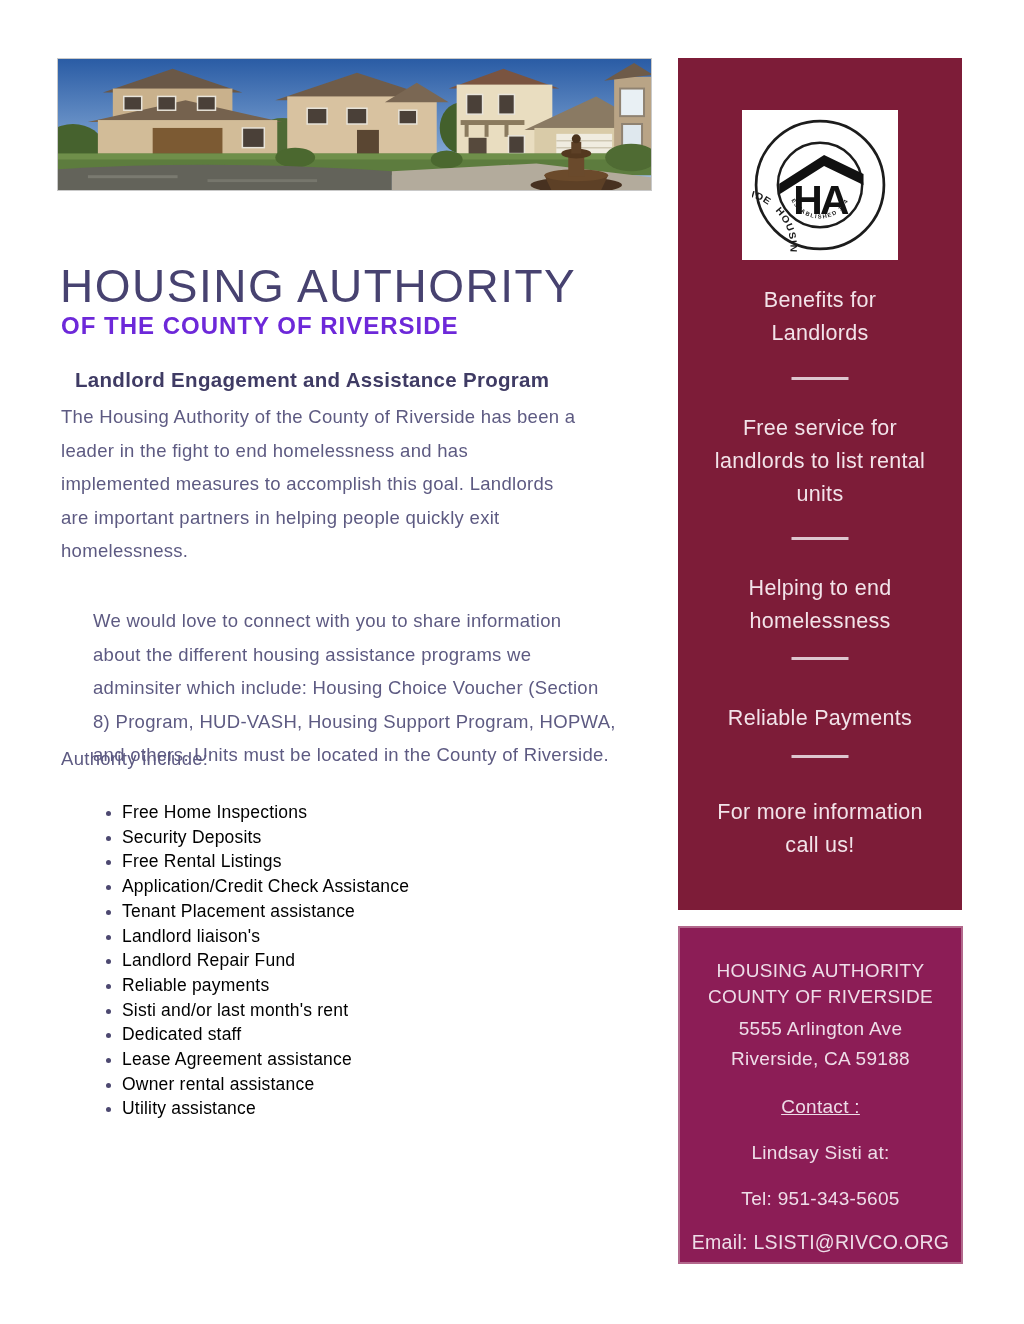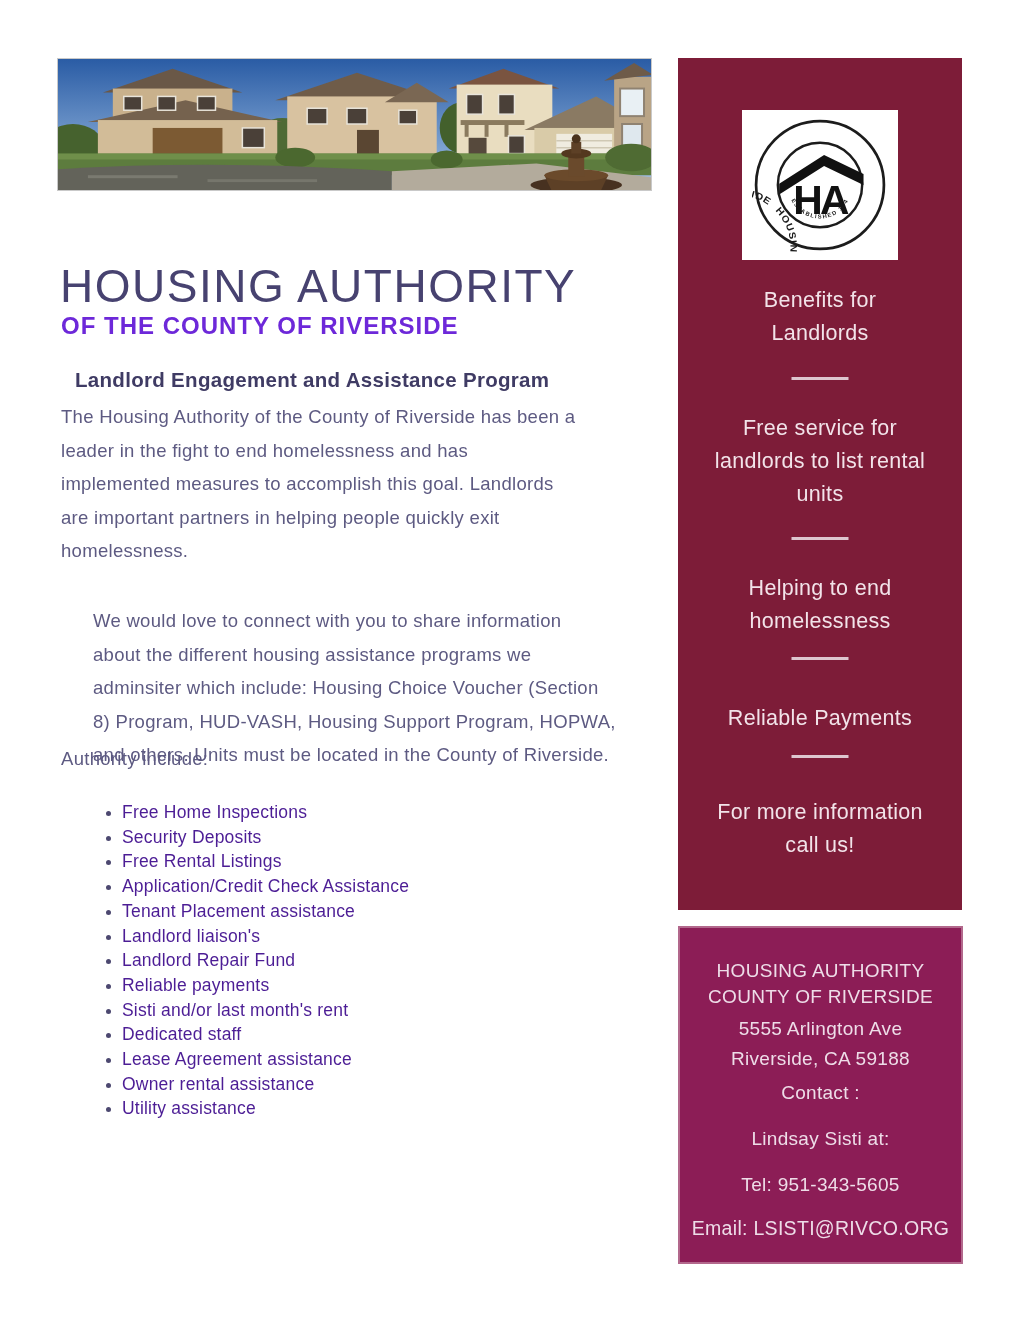--- a/index.html
+++ b/index.html
@@ -35,21 +35,21 @@
   }
   .para1 { top:400px; }
   .para2 { top:604px;margin-left:32px; }
   .incentives-label {
     position:absolute; left:61px; top:748px;
     font-size:18.5px; letter-spacing:.3px; color:#5d5a82;
   }
   .incentives-list {
     position:absolute; left:96px; top:800px; width:540px;
     list-style:disc; padding-left:26px;
-    font-size:17.5px; letter-spacing:.2px; color:#4c1d95; line-height:24.7px;
+    font-size:17.5px; letter-spacing:.2px; color:#000000; line-height:24.7px;
   }
   .incentives-list li::marker { color:#4c4870; font-size:15px; }
   
   .sidebar {
     position:absolute; left:678px; top:58px; width:284px; height:852px;
     background:#7d1c38;
   }
   .logo-box {
     position:absolute; left:50%; transform:translateX(-50%); top:52px;
     width:156px; height:150px; background:#ffffff;
@@ -75,21 +75,21 @@
   .contact-box {
     position:absolute; left:678px; top:926px; width:285px; height:338px;
     background:#8c1d56; border:2px solid #b2688c;
     color:#eedde8; text-align:center;
     display:flex; flex-direction:column; align-items:center;
     padding-top:30px; font-size:19px; letter-spacing:.3px;
   }
   .contact-box .org { line-height:26px; }
   .contact-box .addr1 { margin-top:8px; }
   .contact-box .addr2 { margin-top:8px; }
-  .contact-box .contact-label { margin-top:12px; }
+  .contact-box .contact-label { margin-top:26px;text-decoration:underline; }
   .contact-box .contact-name { margin-top:24px; }
   .contact-box .phone { margin-top:24px; }
   .contact-box .email { margin-top:21px; font-size:19.5px; }
 </style>
 </head>
 <body>
 
 <div class="page">
 
   <div class="photo">

